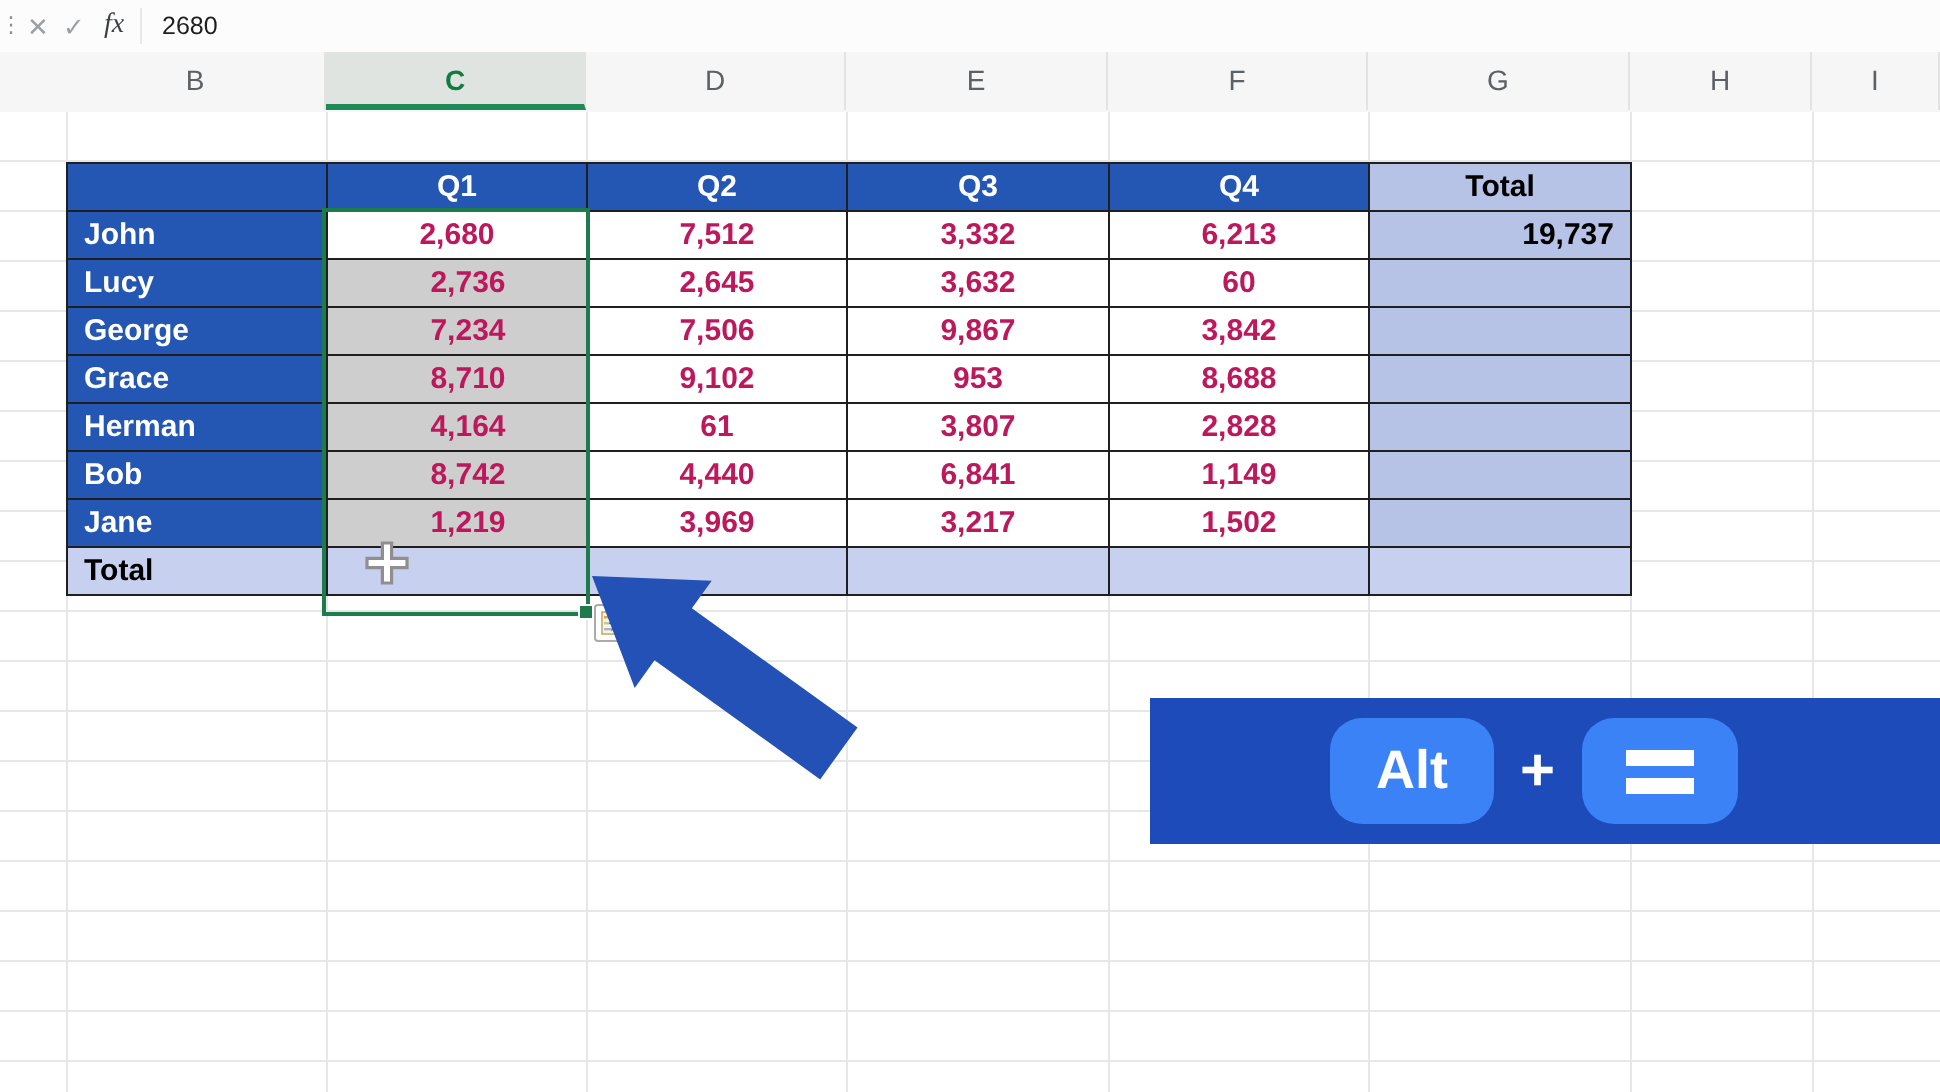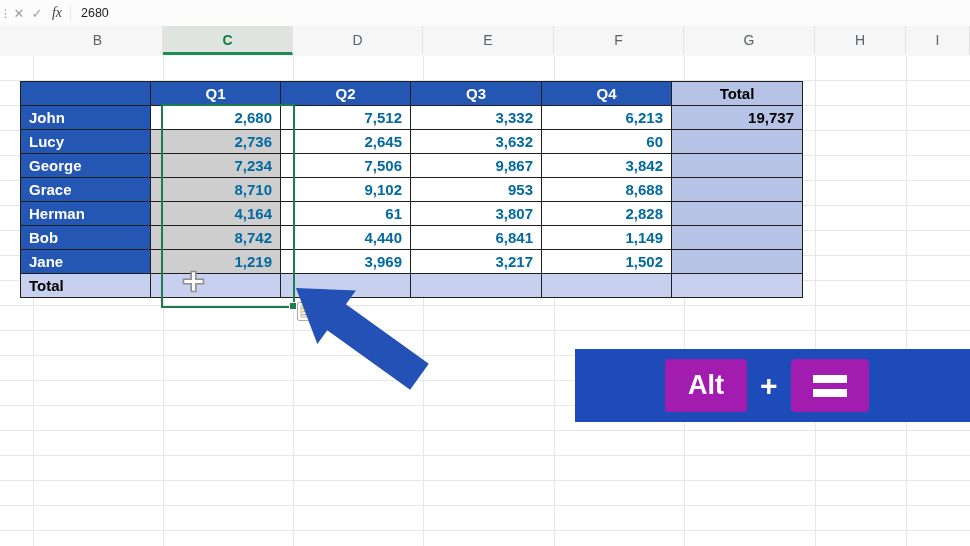--- a/index.html
+++ b/index.html
@@ -22,44 +22,44 @@
   .colH{position:absolute;top:0;height:29px;line-height:29px;text-align:center;
         font-size:14px;color:#5b6165;border-right:1px solid #e3e3e3;box-sizing:border-box;}
   .colH.sel{background:#dfe4e0;color:#107c41;border-bottom:3px solid #1d8a57;font-weight:bold;}
 
   
   #sheet{position:absolute;left:0;top:56px;width:970px;height:490px;
     background:repeating-linear-gradient(to bottom,#ffffff 0 24px,#e6e7e9 24px 25px);}
   .vline{position:absolute;top:0;width:1px;height:490px;background:#e6e7e9;}
 
   
-  #tbl{position:absolute;left:20px;top:81px;border-collapse:collapse;table-layout:fixed;}
+  #tbl{position:absolute;left:33px;top:81px;border-collapse:collapse;table-layout:fixed;}
   #tbl td{border:1px solid #1f1f1f;height:24px;padding:0 8px;font-size:15px;
           box-sizing:border-box;overflow:hidden;white-space:nowrap;}
   #tbl td.hblue{background:#2456b3;color:#fff;font-weight:bold;text-align:center;}
   #tbl td.htotal{background:#b6c3e6;color:#000;font-weight:bold;text-align:center;}
   #tbl td.rlabel{background:#2456b3;color:#fff;font-weight:bold;text-align:left;}
-  #tbl td.num{background:#fff;color:#0369a1;font-weight:700;text-align:right;}
+  #tbl td.num{background:#fff;color:#be185d;font-weight:700;text-align:center;}
   #tbl td.csel{background:#cecece;padding-left:19px;}
   #tbl td.tcol{background:#b6c3e6;color:#000;font-weight:700;text-align:right;}
   #tbl td.trow{background:#c7d1ef;}
   #tbl td.trlabel{background:#c7d1ef;color:#000;font-weight:bold;text-align:left;}
 
   
   #selBox{position:absolute;left:161px;top:104px;width:134px;height:204px;
     border:2px solid #1e7c4c;box-sizing:border-box;pointer-events:none;}
   #fillHandle{position:absolute;left:289px;top:302px;width:6px;height:6px;
     background:#1e7c4c;border:1px solid #fff;}
   #qaBtn{position:absolute;left:297px;top:302px;width:17px;height:17px;background:#fff;
     border:1px solid #ababab;border-radius:2px;display:flex;align-items:center;justify-content:center;}
 
   
   #banner{position:absolute;left:575px;top:349px;width:395px;height:73px;
     background:#1d4bba;display:flex;align-items:center;}
-  .keycap{height:53px;background:#a21caf;border-radius:4px;color:#fff;
+  .keycap{height:53px;background:#3b82f6;border-radius:16px;color:#fff;
     display:flex;align-items:center;justify-content:center;font-weight:bold;}
   #keyAlt{width:82px;margin-left:90px;font-size:27px;}
   #plusSign{color:#fff;font-size:30px;font-weight:bold;margin:0 13px 0 13px;}
   #keyEq{width:78px;flex-direction:column;}
   .eqbar{width:34px;height:8px;background:#fff;}
   .eqbar + .eqbar{margin-top:6px;}
 
   .overlay{position:absolute;pointer-events:none;}
 </style>
 </head>

